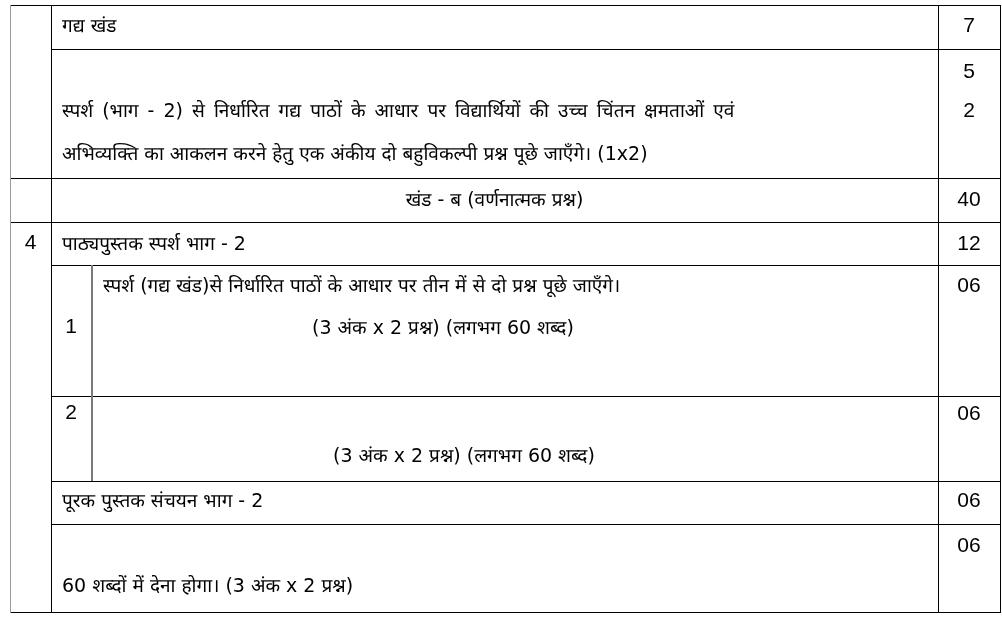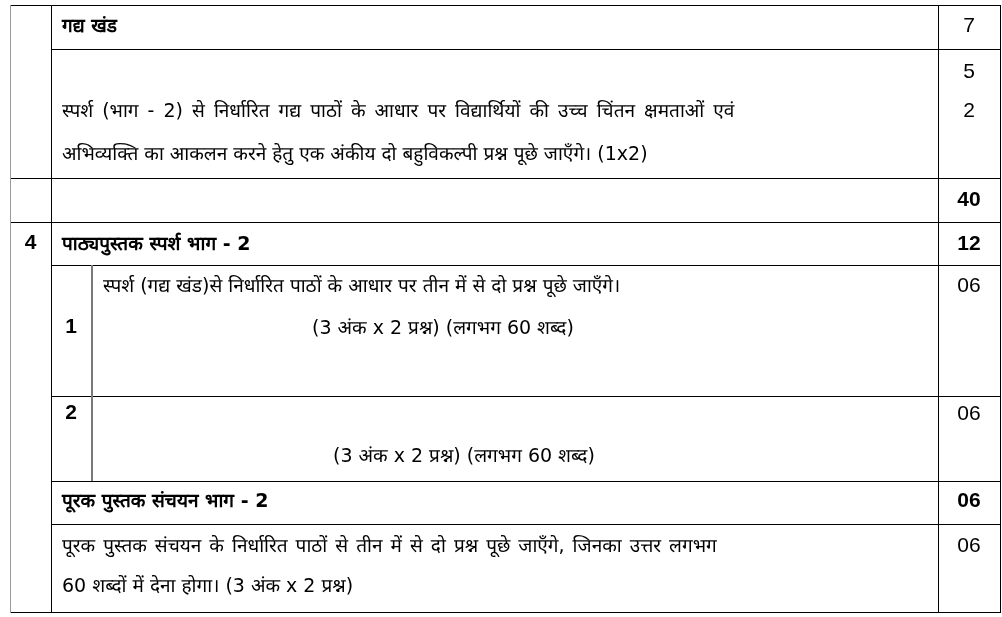--- a/index.html
+++ b/index.html
@@ -25,21 +25,21 @@
   .vline { position: absolute; width: 1px; background: #000; }
   .vline.gray { background: #7a7a7a; width: 2px; }
   .vline.lightgray { background: #9a9a9a; }
 
   .cell {
     position: absolute;
     font-size: 19px;
     line-height: 20px;
     white-space: nowrap;
   }
-  .bold { font-weight: bold; }
+  .bold { font-weight: normal; }
   .num {
     font-family: "Liberation Sans", sans-serif;
     font-size: 21px;
   }
   .marks {
     position: absolute;
     width: 62px;
     text-align: center;
     font-family: "Liberation Sans", sans-serif;
     font-size: 21px;
@@ -70,35 +70,35 @@
   <div class="cell bold" style="left:62px; top:15px;">गद्य खंड</div>
   <div class="marks" style="left:938px; top:14px;">7</div>
 
   <div class="marks" style="left:938px; top:60px;">5</div>
 
   <div class="cell" style="left:62px; top:100px; word-spacing:3px;">स्पर्श (भाग - 2) से निर्धारित गद्य पाठों के आधार पर विद्यार्थियों की उच्च चिंतन क्षमताओं एवं</div>
   <div class="marks" style="left:938px; top:99px;">2</div>
 
   <div class="cell" style="left:62px; top:143px;text-align:right;">अभिव्यक्ति का आकलन करने हेतु एक अंकीय दो बहुविकल्पी प्रश्न पूछे जाएँगे। (1x2)</div>
 
+  <div class="cell bold" style="left:51px; width:887px; text-align:center; top:189px;">खंड - ब (वर्णनात्मक प्रश्न)</div>
   <div class="marks bold" style="left:938px; top:188px;">40</div>
 
   <div class="cell bold num" style="left:10px; width:41px; text-align:center; top:232px;">4</div>
   <div class="cell bold" style="left:62px; top:233px;">पाठ्यपुस्तक स्पर्श भाग - 2</div>
   <div class="marks bold" style="left:938px; top:232px;">12</div>
 
   <div class="cell bold num" style="left:51px; width:40px; text-align:center; top:316px;">1</div>
   <div class="cell" style="left:103px; top:275px;">स्पर्श (गद्य खंड)से निर्धारित पाठों के आधार पर तीन में से दो प्रश्न पूछे जाएँगे।</div>
   <div class="cell" style="left:312px; top:317px;">(3 अंक x 2 प्रश्न) (लगभग 60 शब्द)</div>
   <div class="marks" style="left:938px; top:274px;">06</div>
 
   <div class="cell bold num" style="left:51px; width:40px; text-align:center; top:402px;">2</div>
   <div class="cell" style="left:333px; top:445px;">(3 अंक x 2 प्रश्न) (लगभग 60 शब्द)</div>
   <div class="marks" style="left:938px; top:402px;">06</div>
 
   <div class="cell bold" style="left:62px; top:490px;">पूरक पुस्तक संचयन भाग - 2</div>
   <div class="marks bold" style="left:938px; top:489px;">06</div>
 
-  <div class="cell" style="left:62px; top:535px; word-spacing:2px;">पूरक पुस्तक संचयन के निर्धारित पाठों से तीन में से दो प्रश्न पूछे जाएँगे, जिनका उत्तर लगभग</div>
   <div class="marks" style="left:938px; top:534px;">06</div>
   <div class="cell" style="left:62px; top:575px;">60 शब्दों में देना होगा।  (3 अंक x 2 प्रश्न)</div>
 
 </div>
 
 </body></html>

